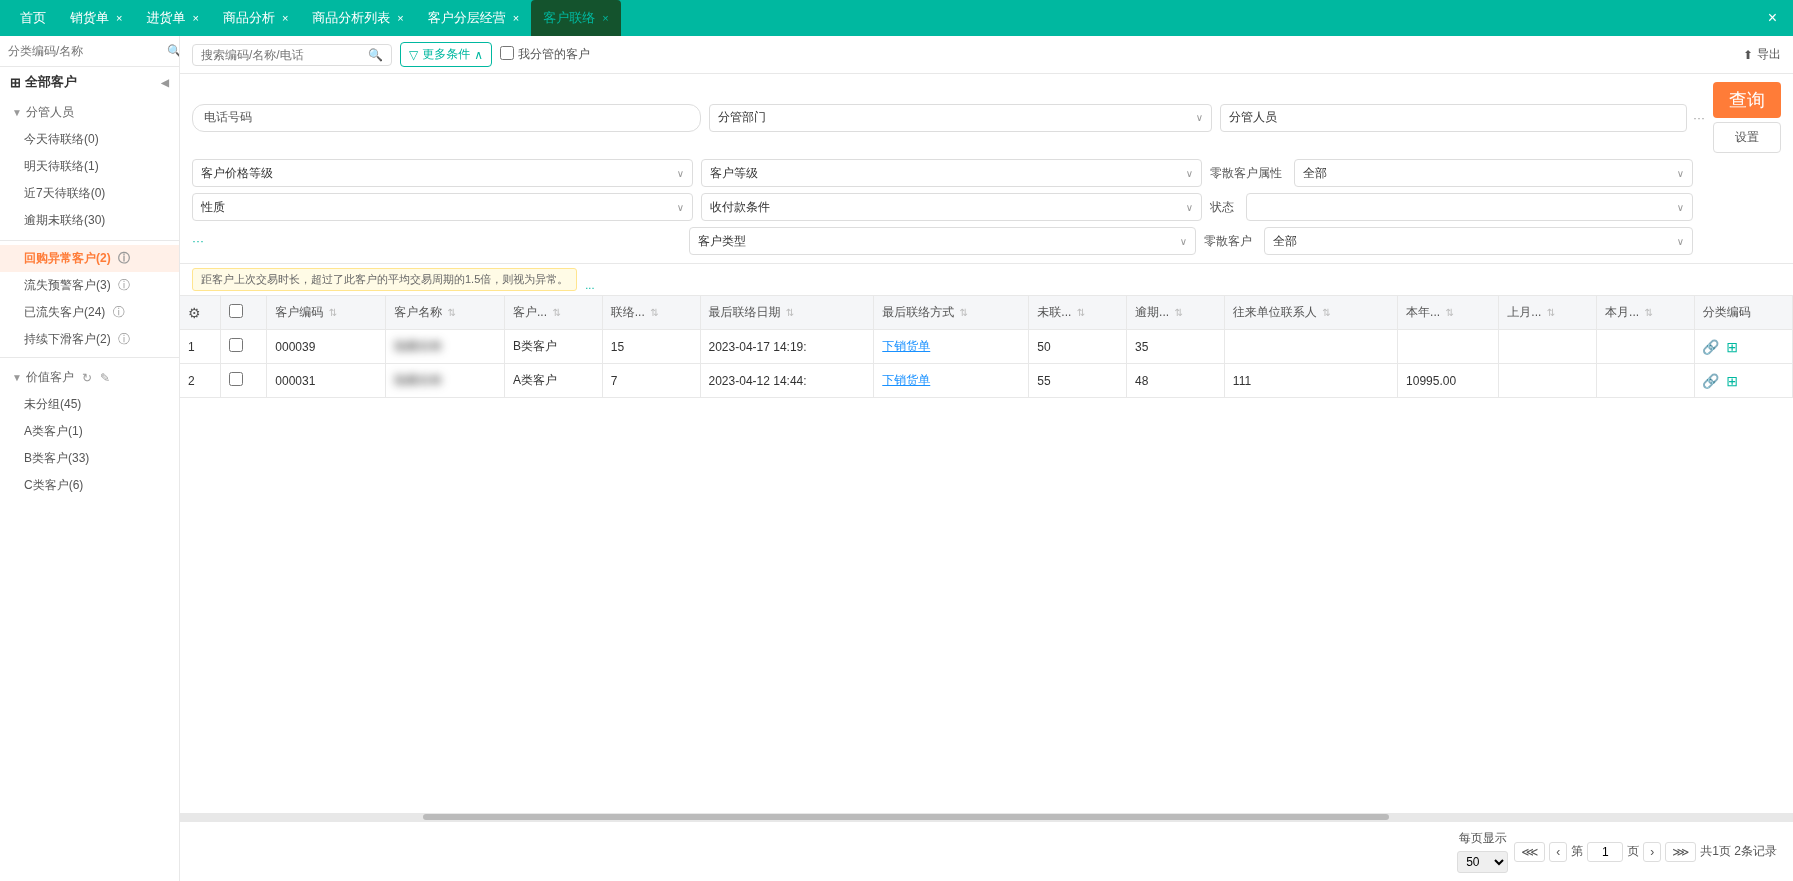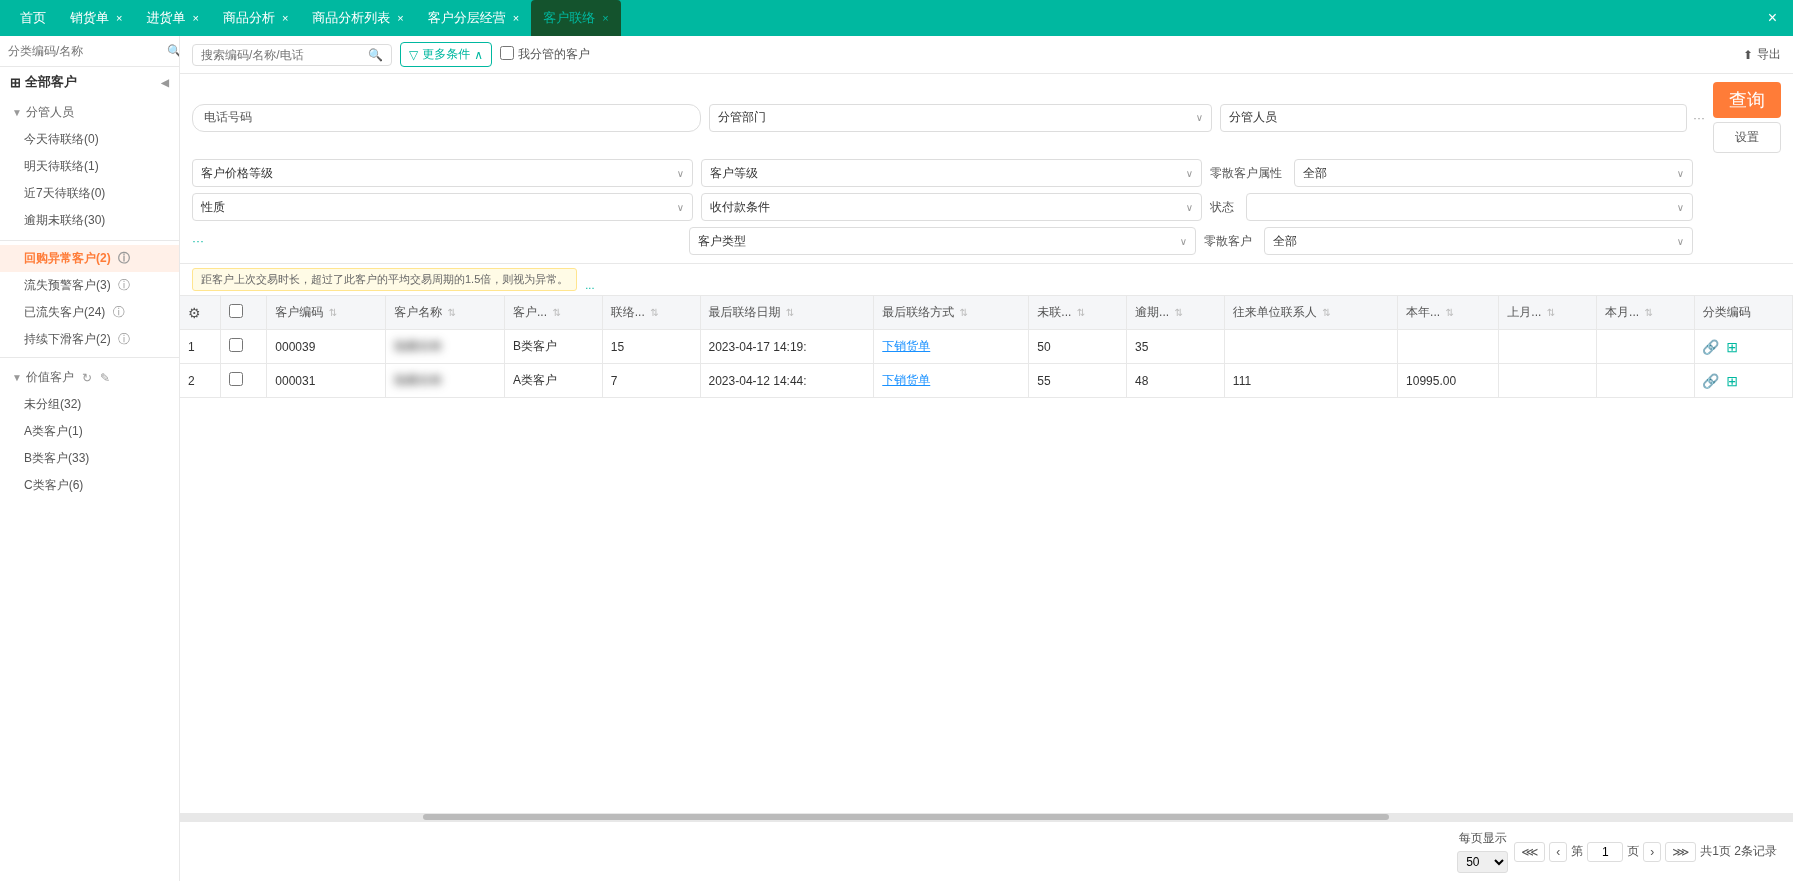--- a/index.html
+++ b/index.html
@@ -307,21 +307,21 @@
 
     <div class="sidebar-divider"></div>
 
     <div class="sidebar-group">
       <div class="sidebar-group-title expanded">
         <span class="arrow">▼</span>
         <span>价值客户</span>
         <span style="margin-left:4px; color:#999;">↻</span>
         <span style="margin-left:4px; color:#999;">✎</span>
       </div>
-      <div class="sidebar-item">未分组(32)</div>
+      <div class="sidebar-item">未分组(45)</div>
       <div class="sidebar-item">A类客户(1)</div>
       <div class="sidebar-item">B类客户(33)</div>
       <div class="sidebar-item">C类客户(6)</div>
     </div>
   </aside>
 
   <div class="content-area">
 
     <div class="filter-bar">
       <div class="search-box">

